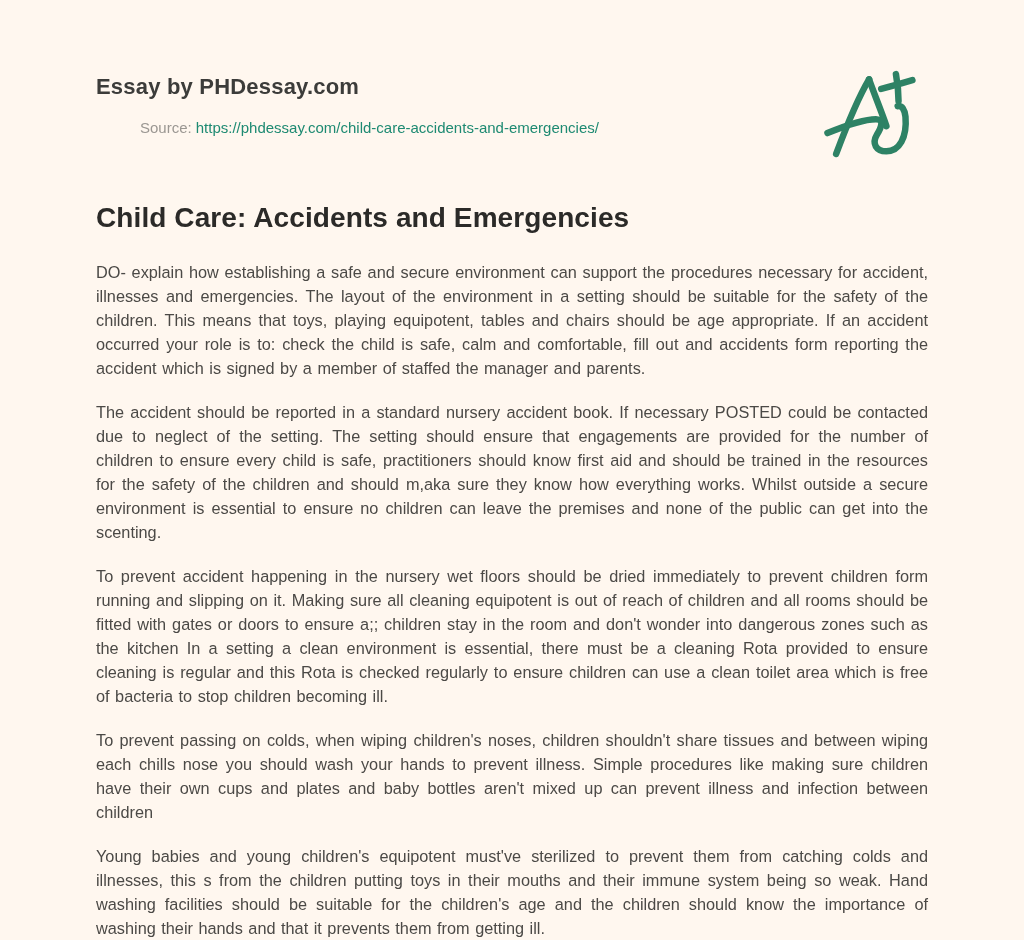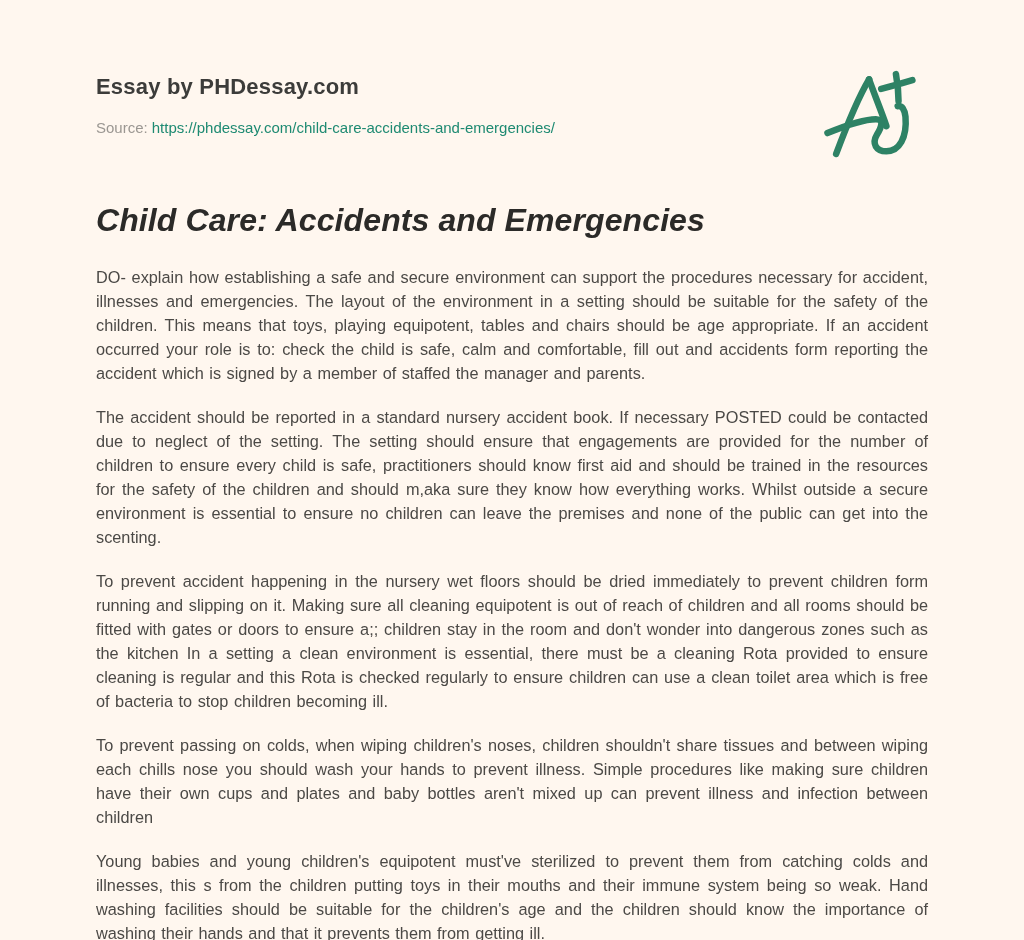--- a/index.html
+++ b/index.html
@@ -22,41 +22,41 @@
     padding-top: 74px;
     font-size: 22px;
     font-weight: 700;
     color: #3c3c3a;
     letter-spacing: 0.2px;
   }
   .source-row {
     margin-top: 19px;
     font-size: 15px;
     color: #9b9792;
+    margin-left: 44px;
   }
   .source-row a {
     color: #1e8a72;
     text-decoration: none;
     margin-left: 4px;
   }
   .logo {
     position: absolute;
     top: 62px;
     right: 92px;
     width: 112px;
     height: 104px;
   }
   .logo svg { width: 100%; height: 100%; }
   .title {
     margin-top: 66px;
-    font-size: 32px;
+    font-size: 28px;
     font-weight: 700;
     color: #2b2a28;
     letter-spacing: 0.1px;
-    font-style: italic;
   }
   .body-copy {
     margin-top: 26px;
   }
   .body-copy p {
     font-size: 16.3px;
     line-height: 24px;
     color: #4b4946;
     text-align: justify;
     margin-bottom: 20px;

